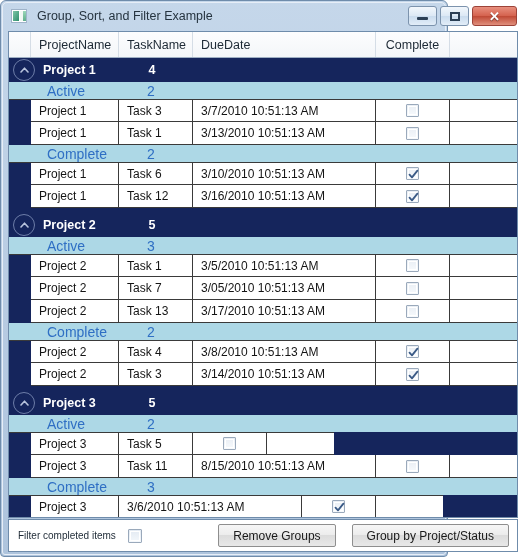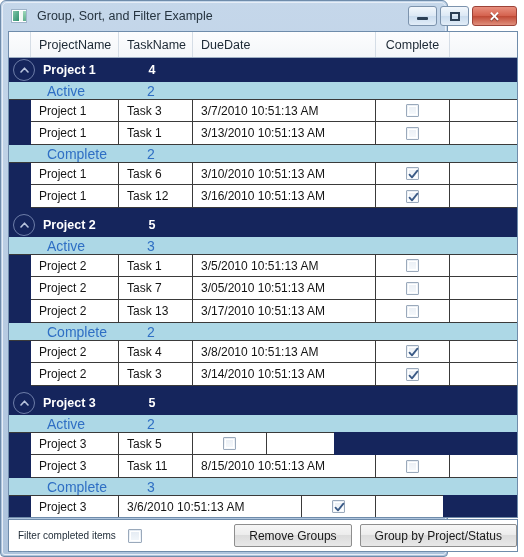--- a/index.html
+++ b/index.html
@@ -305,23 +305,23 @@
   }
   .filter-cb::after {
     content: "";
     position: absolute;
     left: 1px; top: 1px; right: 1px; bottom: 1px;
     border: 1px solid #ffffff;
     box-sizing: border-box;
   }
   .btns {
     position: absolute;
-    right: 0;
-    display: flex;
-    gap: 8px;
+    right: 8px;
+    display: flex;
+    gap: 16px;
   }
   .btn {
     height: 23px;
     box-sizing: border-box;
     padding: 0 14px;
     border: 1px solid #8e8e8e;
     border-radius: 2px;
     background: linear-gradient(to bottom, #f6f6f6 0%, #ededed 45%, #dcdcdc 50%, #e8e8e8 100%);
     font-family: "Liberation Sans", sans-serif;
     font-size: 12px;

